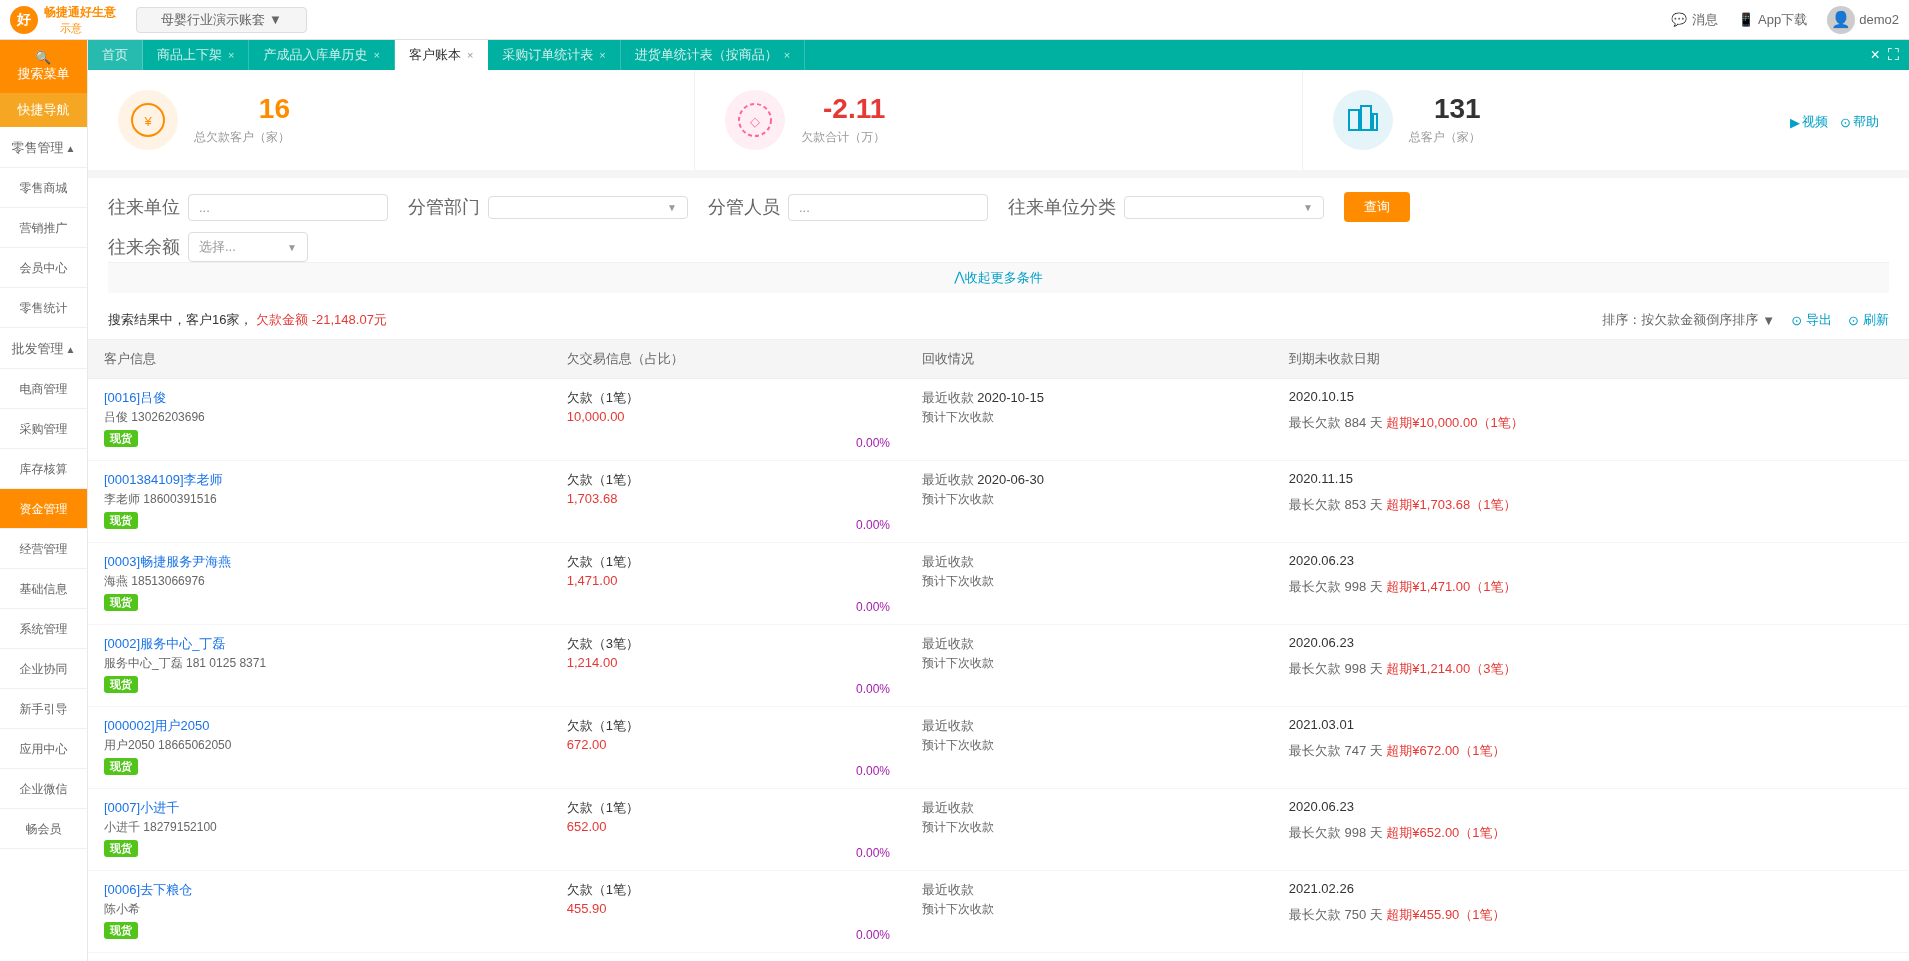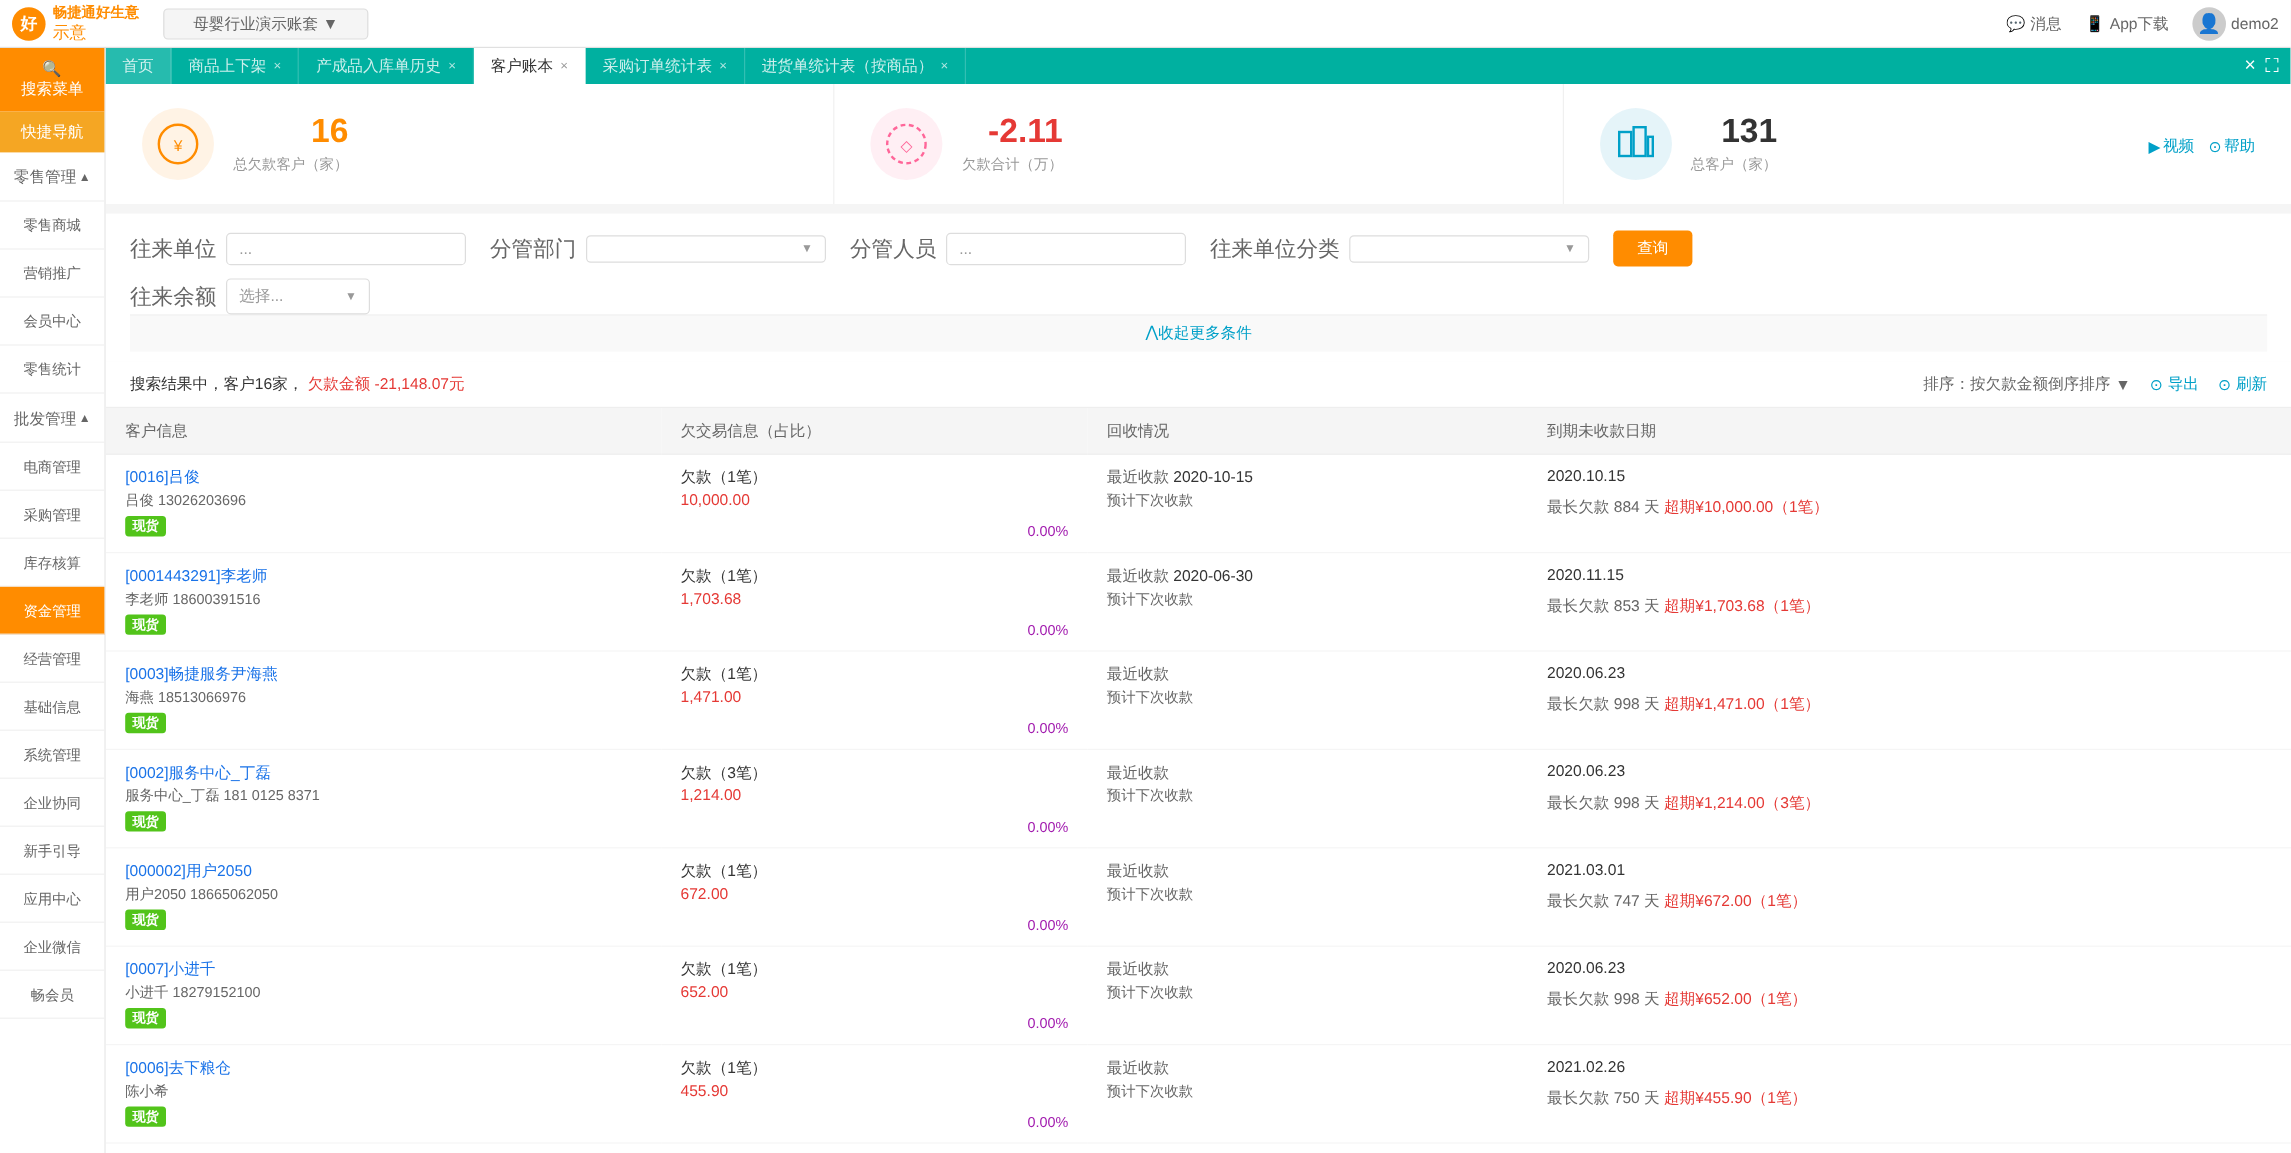--- a/index.html
+++ b/index.html
@@ -98,21 +98,21 @@
 </head>
 <body>
 
 <div class="app-container">
 
   <div class="top-bar">
     <div class="logo-area">
       <div class="logo-icon">好</div>
       <div style="display:flex;flex-direction:column;">
         <span class="logo-text">畅捷通好生意</span>
-        <span style="color:#ff8c00;font-size:14px;">示意</span>
+        <span style="color:#ff8c00;font-size:11px;margin-left:16px;">示意</span>
       </div>
     </div>
     <div class="company-selector">
       <span>母婴行业演示账套</span>
       <span>▼</span>
     </div>
     <div class="top-bar-right">
       <div class="top-bar-btn">
         <span>💬</span>
         <span>消息</span>
@@ -357,21 +357,21 @@
         <div class="overdue-info">
           <span>最长欠款 884 天 </span>
           <span class="overdue-link">超期¥10,000.00（1笔）</span>
         </div>
       </div>
     </td>
   </tr>
                 <tr>
     <td>
       <div class="cell-content">
-        <div class="customer-name">[0001443291]李老师</div>
+        <div class="customer-name">[0001384109]李老师</div>
         <div class="customer-phone">李老师 18600391516</div>
         <span class="tag">现货</span>
       </div>
     </td>
     <td>
       <div class="cell-content">
         <div class="debt-count">欠款（1笔）</div>
         <div class="debt-amount">1,703.68</div>
         <div class="debt-percent">0.00%</div>
       </div>

